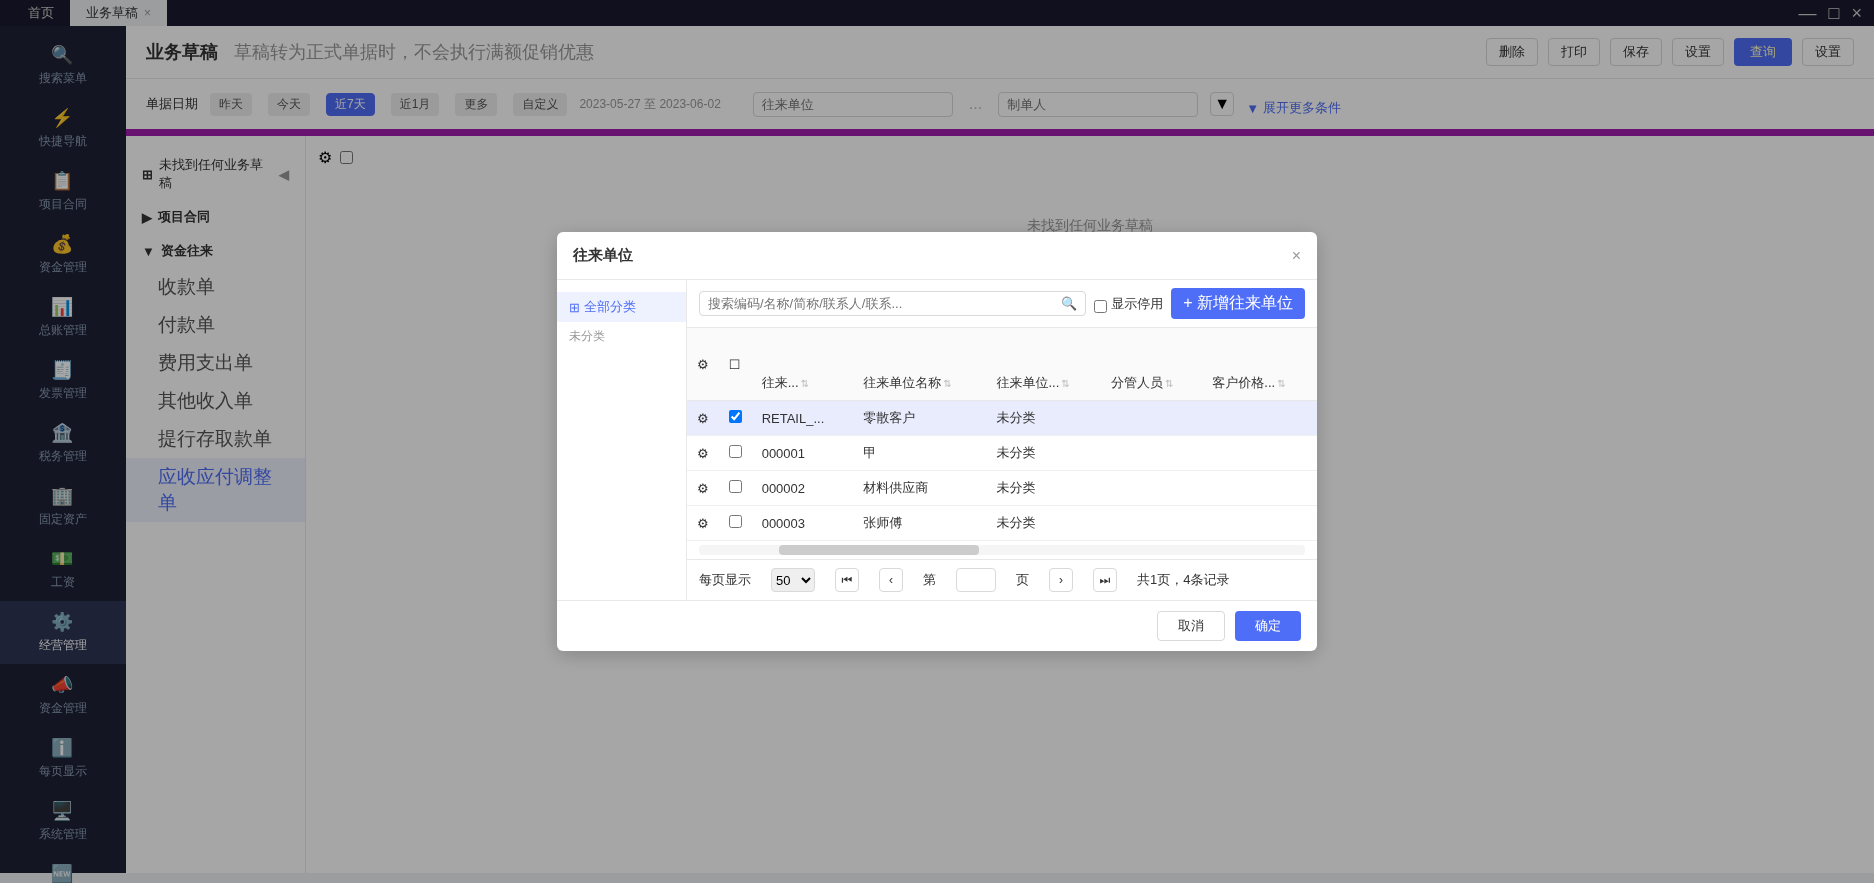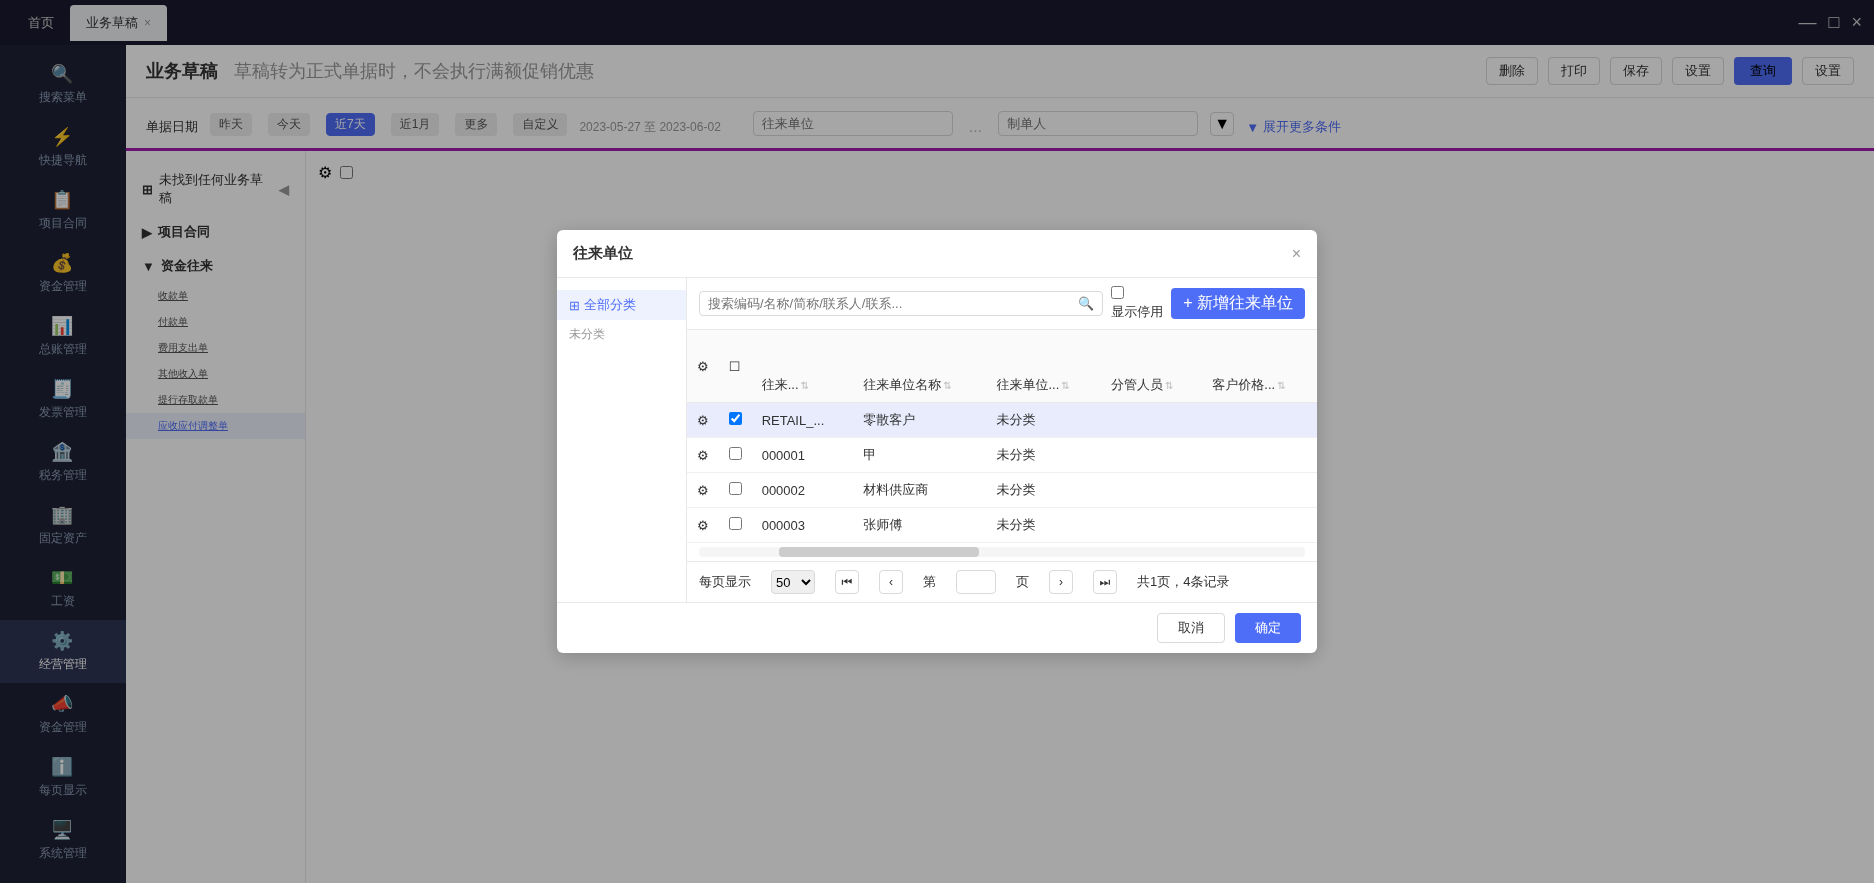--- a/index.html
+++ b/index.html
@@ -1,20 +1,20 @@
 <!DOCTYPE html>
 <html><head>
   <meta charset="utf-8">
   <style>
     * { box-sizing: border-box; margin: 0; padding: 0; font-family: 'Microsoft YaHei', Arial, sans-serif; }
     body { background: #f0f2f5; width: 1874px; min-height: 883px; overflow: hidden; }
 
     
     .top-bar {
-      height: 45px;
+      height: 26px;
       background: #1a1a2e;
       display: flex;
       align-items: center;
       padding: 0 12px;
       gap: 0;
     }
     .top-bar-tab {
       height: 36px;
       padding: 0 16px;
       display: flex;
@@ -120,37 +120,37 @@
       padding: 4px 12px;
       border: 1px solid #d9d9d9;
       border-radius: 4px;
       background: #fff;
       font-size: 13px;
       cursor: pointer;
       color: #333;
     }
     .btn-primary {
       background: #4f6ef7;
-      color: #000000;
+      color: #fef9c3;
       border: none;
       padding: 5px 16px;
       border-radius: 4px;
       font-size: 13px;
       cursor: pointer;
     }
 
     
     .filter-bar {
       background: #fff;
       padding: 12px 20px;
       display: flex;
-      align-items: flex-end;
+      align-items: center;
       flex-wrap: wrap;
       gap: 12px;
-      border-bottom: 3px solid #a21caf;
+      border-bottom: 7px solid #a21caf;
     }
     .filter-label { font-size: 13px; color: #333; }
     .filter-date-options { display: flex; gap: 16px; }
     .date-btn {
       padding: 2px 8px;
       border-radius: 4px;
       font-size: 12px;
       cursor: pointer;
       border: 1px solid transparent;
       color: #555;
@@ -198,24 +198,23 @@
       font-size: 13px;
       font-weight: bold;
       color: #333;
       display: flex;
       align-items: center;
       gap: 6px;
       cursor: pointer;
     }
     .sub-nav-child {
       padding: 6px 16px 6px 32px;
-      font-size: 10px;
+      font-size: 19px;
       color: #555;
       cursor: pointer;
-      text-decoration: underline;
     }
     .sub-nav-child.active { color: #4f6ef7; background: #eef1fe; }
 
     
     .table-area {
       flex: 1;
       background: #fff;
       padding: 12px;
       overflow: auto;
     }
@@ -426,25 +425,24 @@
       color: #fff;
       border: none;
       padding: 5px 12px;
       border-radius: 4px;
       font-size: 16px;
       cursor: pointer;
       white-space: nowrap;
     }
     .check-show {
       display: flex;
-      align-items: flex-start;
+      align-items: flex-end;
       gap: 4px;
       font-size: 13px;
       color: #333;
-      flex-direction: column;
     }
     .col-sort {
       display: flex;
       align-items: center;
       gap: 2px;
       margin-top: 38px;
     }
     .sort-icon { color: #bbb; font-size: 10px; }
     .scrollbar-placeholder {
       height: 10px;

